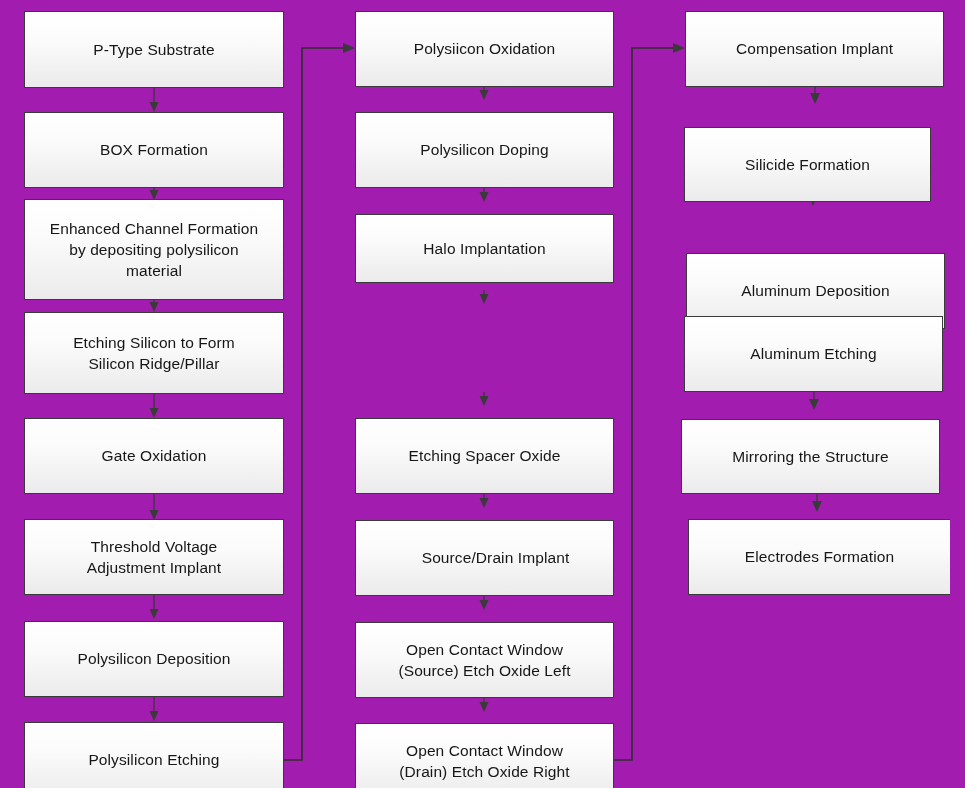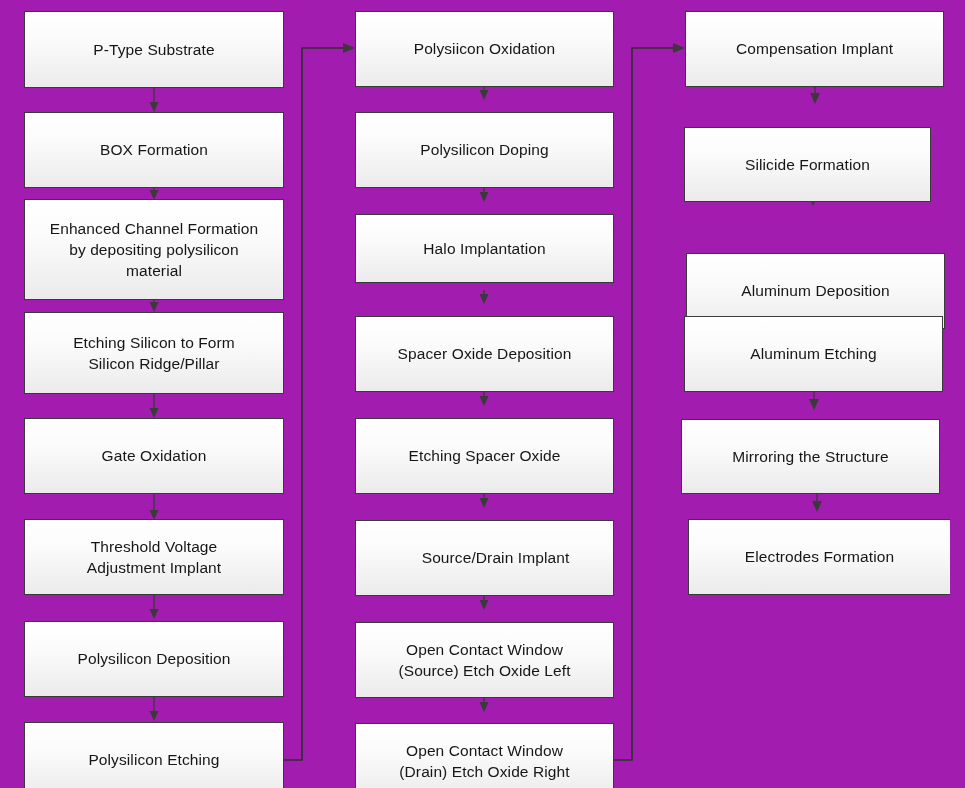--- a/index.html
+++ b/index.html
@@ -173,21 +173,20 @@
   <div class="node" style="left:24px; top:621px; width:260px; height:76px;">Polysilicon Deposition</div>
 
   <div class="node" style="left:24px; top:722px; width:260px; height:76px;">Polysilicon Etching</div>
 
   <div class="node" style="left:355px; top:11px; width:259px; height:76px;">Polysiicon Oxidation</div>
 
   <div class="node" style="left:355px; top:112px; width:259px; height:76px;">Polysilicon Doping</div>
 
   <div class="node" style="left:355px; top:214px; width:259px; height:69px;">Halo Implantation</div>
 
-  <div class="node" style="left:355px; top:316px; width:259px; height:76px;">Spacer Oxide Deposition</div>
 
   <div class="node" style="left:355px; top:418px; width:259px; height:76px;text-align:center;">Etching Spacer Oxide</div>
 
   <div class="node" style="left:355px; top:520px; width:259px; height:76px;padding-left:28px;">Source/Drain Implant</div>
 
   <div class="node" style="left:355px; top:622px; width:259px; height:76px;">Open Contact Window
 (Source) Etch Oxide Left</div>
 
   <div class="node" style="left:355px; top:723px; width:259px; height:76px;">Open Contact Window
 (Drain) Etch Oxide Right</div>

